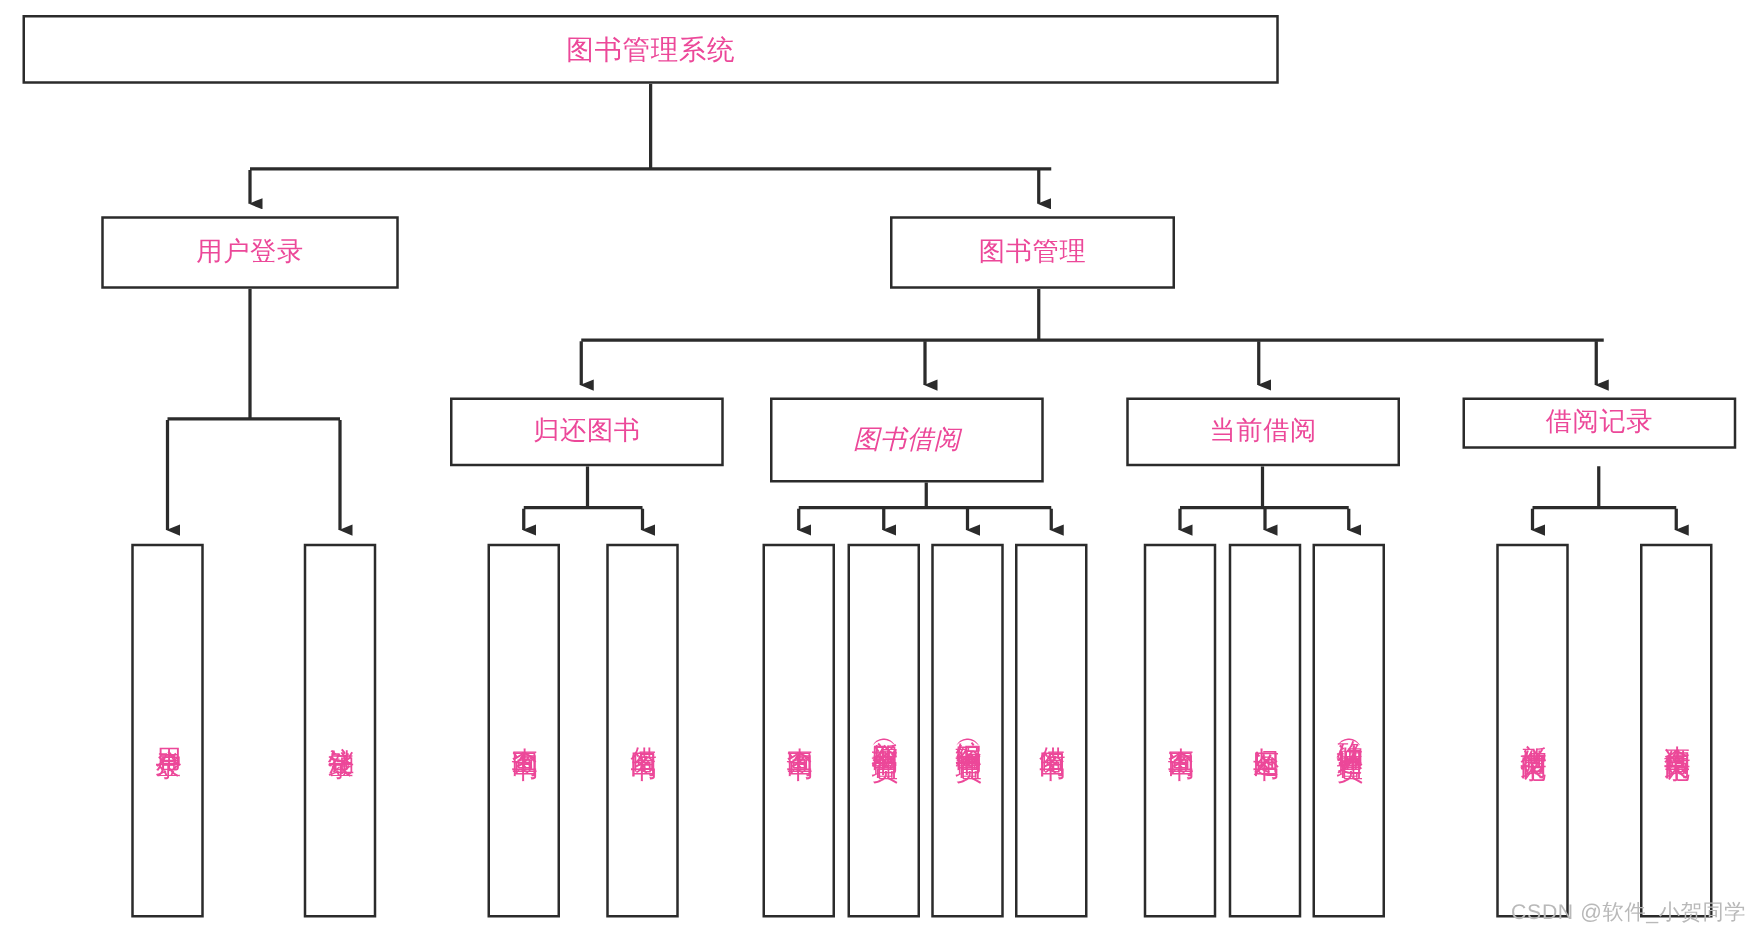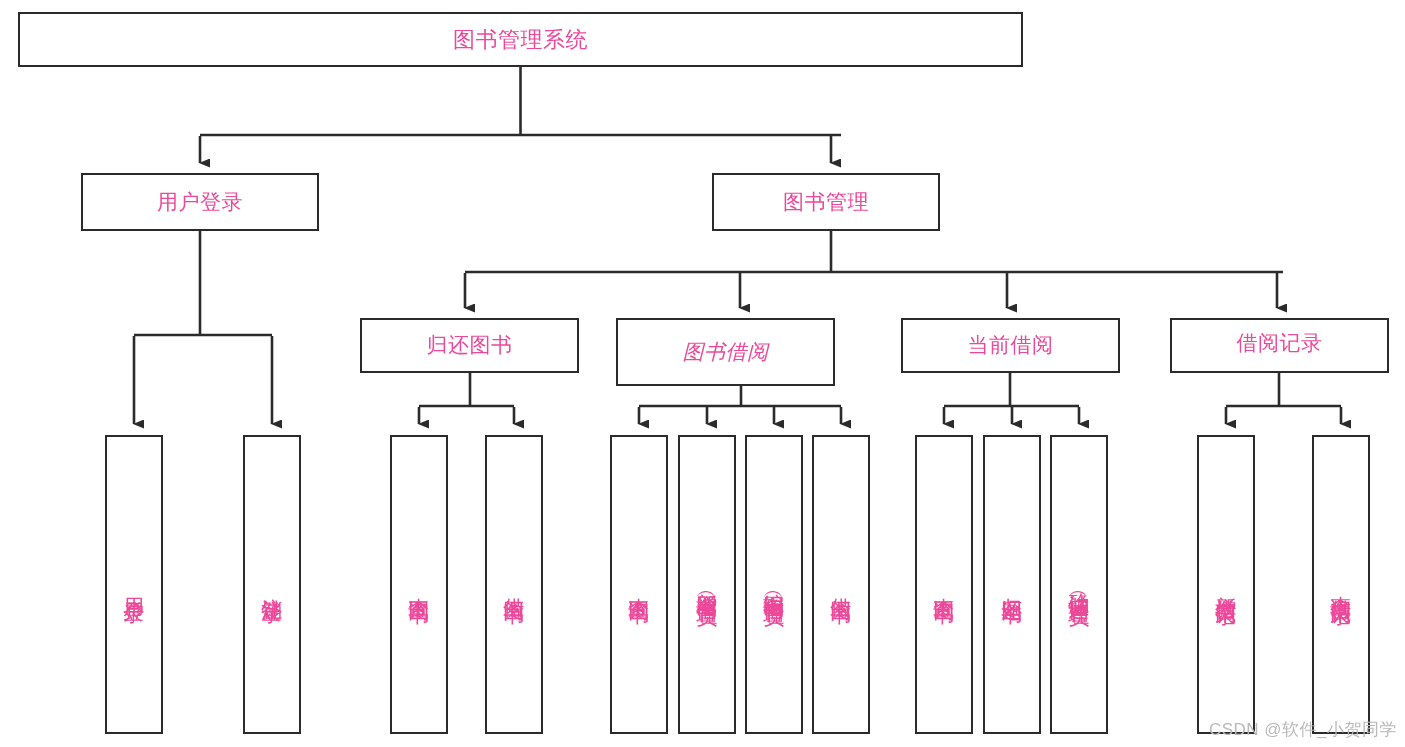--- a/index.html
+++ b/index.html
@@ -139,21 +139,21 @@
 
   <div class="node horiz" style="left:360px;top:318px;width:219px;height:55px;">
     <span class="node-label">归还图书</span>
   </div>
   <div class="node horiz" style="left:616px;top:318px;width:219px;height:68px;font-style:italic;">
     <span class="node-label">图书借阅</span>
   </div>
   <div class="node horiz" style="left:901px;top:318px;width:219px;height:55px;">
     <span class="node-label">当前借阅</span>
   </div>
-  <div class="node horiz" style="left:1170px;top:318px;width:219px;height:55px;font-family:Liberation Mono, monospace;">
+  <div class="node horiz" style="left:1170px;top:318px;width:219px;height:41px;">
     <span class="node-label">借阅记录</span>
   </div>
 
   <div class="node vert" style="left:105px;top:435px;width:58px;height:299px;">
     <span class="node-label">用户登录</span>
   </div>
   <div class="node vert" style="left:243px;top:435px;width:58px;height:299px;">
     <span class="node-label">注销登录</span>
   </div>
 

